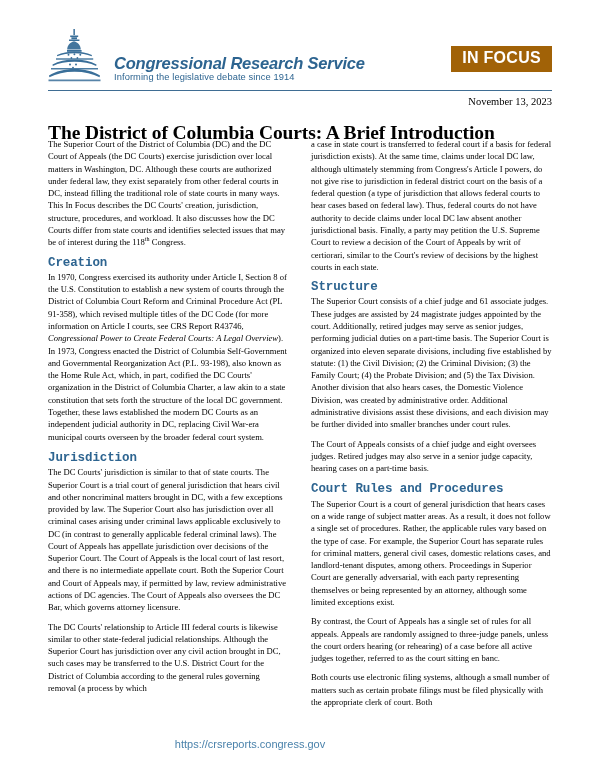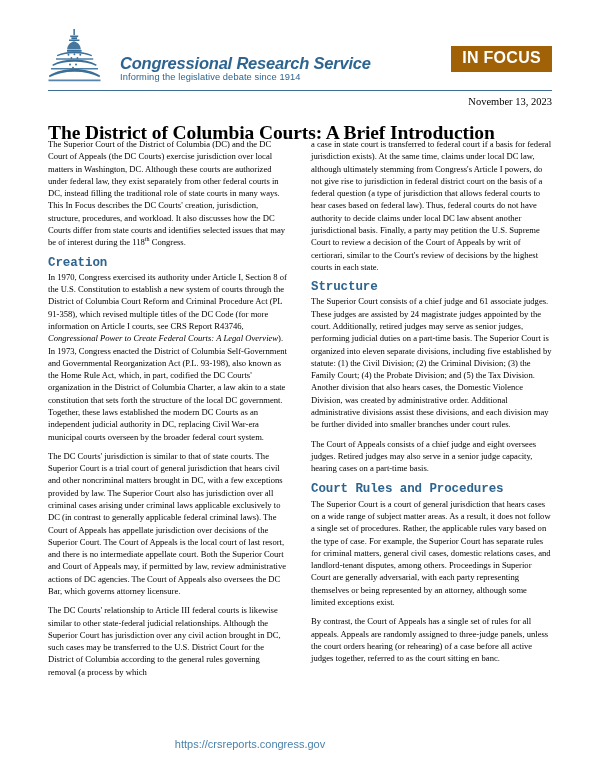--- a/index.html
+++ b/index.html
@@ -23,21 +23,21 @@
     top: 28px;
     width: 504px;
     height: 62px;
   }
   .brand {
     position: absolute;
     left: 0;
     top: 0;
     display: flex;
     align-items: flex-end;
-    gap: 14px;
+    gap: 8px;
   }
   .crs-logo {
     width: 58px;
     height: 56px;
     flex: 0 0 auto;
     display: block;
   }
   .brand-text {
     padding-bottom: 2px;
   }
@@ -196,31 +196,33 @@
 <h1 class="doc-title">The District of Columbia Courts: A Brief Introduction</h1>
 
 <div class="columns">
 
   <div class="col">
     <p><span>The Superior Court of the District of Columbia (DC) and the DC Court of Appeals (the DC Courts) exercise jurisdiction over local matters in Washington, DC. Although these courts are authorized under federal law, they exist separately from other federal courts in DC, instead filling the traditional role of state courts in many ways. This In Focus describes the DC Courts' creation, jurisdiction, structure, procedures, and workload. It also discusses how the DC Courts differ from state courts and identifies selected issues that may be of interest during the 118</span><sup>th</sup><span> Congress.</span></p>
 
     <h2 class="section first">Creation</h2>
     <p><span>In 1970, Congress exercised its authority under Article I, Section 8 of the U.S. Constitution to establish a new system of courts through the District of Columbia Court Reform and Criminal Procedure Act (PL 91-358), which revised multiple titles of the DC Code (for more information on Article I courts, see CRS Report R43746, </span><span class="it">Congressional Power to Create Federal Courts: A Legal Overview</span><span>). In 1973, Congress enacted the District of Columbia Self-Government and Governmental Reorganization Act (P.L. 93-198), also known as the Home Rule Act, which, in part, codified the DC Courts' organization in the District of Columbia Charter, a law akin to a state constitution that sets forth the structure of the local DC government. Together, these laws established the modern DC Courts as an independent judicial authority in DC, replacing Civil War-era municipal courts overseen by the broader federal court system.</span></p>
 
+    <h2 class="section">Jurisdiction</h2>
     <p>The DC Courts' jurisdiction is similar to that of state courts. The Superior Court is a trial court of general jurisdiction that hears civil and other noncriminal matters brought in DC, with a few exceptions provided by law. The Superior Court also has jurisdiction over all criminal cases arising under criminal laws applicable exclusively to DC (in contrast to generally applicable federal criminal laws). The Court of Appeals has appellate jurisdiction over decisions of the Superior Court. The Court of Appeals is the local court of last resort, and there is no intermediate appellate court. Both the Superior Court and Court of Appeals may, if permitted by law, review administrative actions of DC agencies. The Court of Appeals also oversees the DC Bar, which governs attorney licensure.</p>
     <p>The DC Courts' relationship to Article III federal courts is likewise similar to other state-federal judicial relationships. Although the Superior Court has jurisdiction over any civil action brought in DC, such cases may be transferred to the U.S. District Court for the District of Columbia according to the general rules governing removal (a process by which</p>
   </div>
 
   <div class="col">
     <p>a case in state court is transferred to federal court if a basis for federal jurisdiction exists). At the same time, claims under local DC law, although ultimately stemming from Congress's Article I powers, do not give rise to jurisdiction in federal district court on the basis of a federal question (a type of jurisdiction that allows federal courts to hear cases based on federal law). Thus, federal courts do not have authority to decide claims under local DC law absent another jurisdictional basis. Finally, a party may petition the U.S. Supreme Court to review a decision of the Court of Appeals by writ of certiorari, similar to the Court's review of decisions by the highest courts in each state.</p>
 
     <h2 class="section first">Structure</h2>
     <p>The Superior Court consists of a chief judge and 61 associate judges. These judges are assisted by 24 magistrate judges appointed by the court. Additionally, retired judges may serve as senior judges, performing judicial duties on a part-time basis. The Superior Court is organized into eleven separate divisions, including five established by statute: (1) the Civil Division; (2) the Criminal Division; (3) the Family Court; (4) the Probate Division; and (5) the Tax Division. Another division that also hears cases, the Domestic Violence Division, was created by administrative order. Additional administrative divisions assist these divisions, and each division may be further divided into smaller branches under court rules.</p>
     <p>The Court of Appeals consists of a chief judge and eight oversees judges. Retired judges may also serve in a senior judge capacity, hearing cases on a part-time basis.</p>
 
     <h2 class="section">Court Rules and Procedures</h2>
     <p>The Superior Court is a court of general jurisdiction that hears cases on a wide range of subject matter areas. As a result, it does not follow a single set of procedures. Rather, the applicable rules vary based on the type of case. For example, the Superior Court has separate rules for criminal matters, general civil cases, domestic relations cases, and landlord-tenant disputes, among others. Proceedings in Superior Court are generally adversarial, with each party representing themselves or being represented by an attorney, although some limited exceptions exist.</p>
     <p>By contrast, the Court of Appeals has a single set of rules for all appeals. Appeals are randomly assigned to three-judge panels, unless the court orders hearing (or rehearing) of a case before all active judges together, referred to as the court sitting en banc.</p>
+    <p>Both courts use electronic filing systems, although a small number of matters such as certain probate filings must be filed physically with the appropriate clerk of court. Both</p>
   </div>
 
 </div>
 
 <div class="footer-link">https://crsreports.congress.gov</div>
 
 </body></html>

